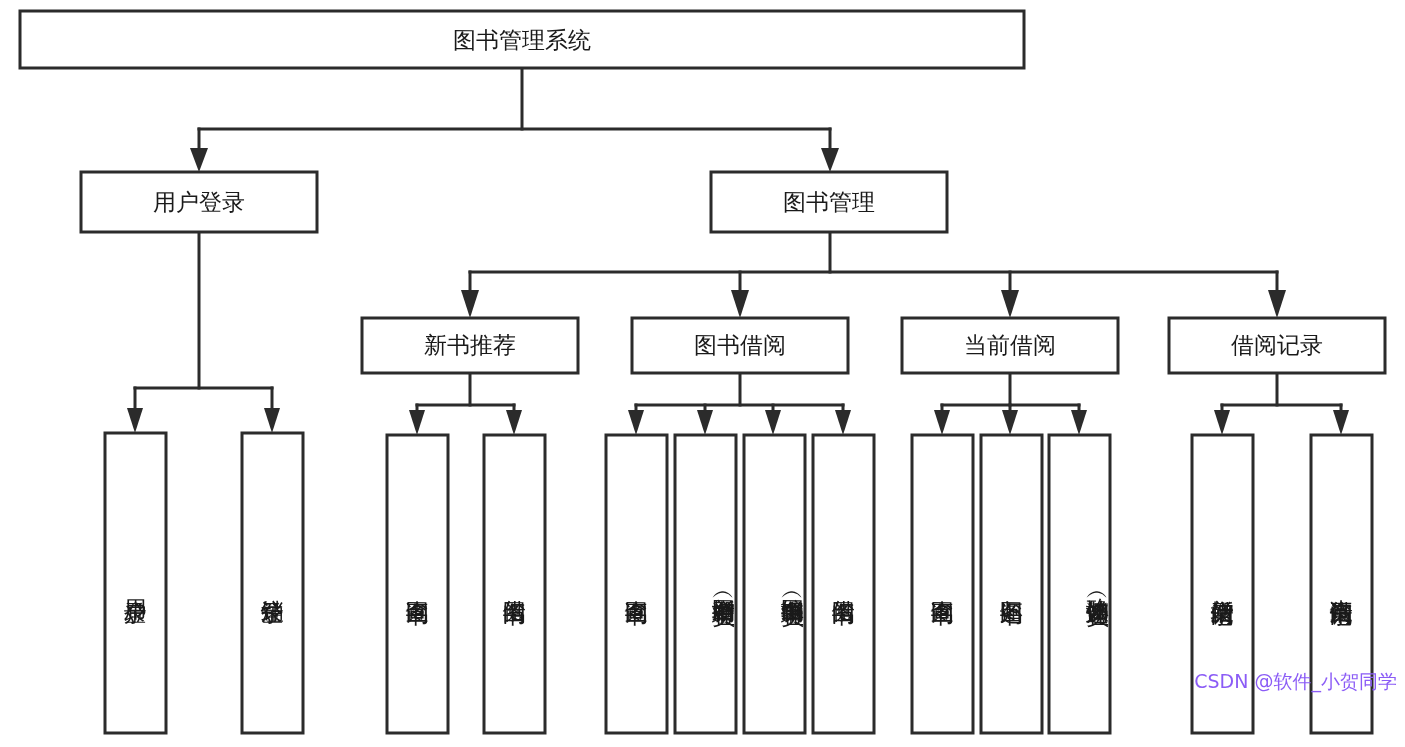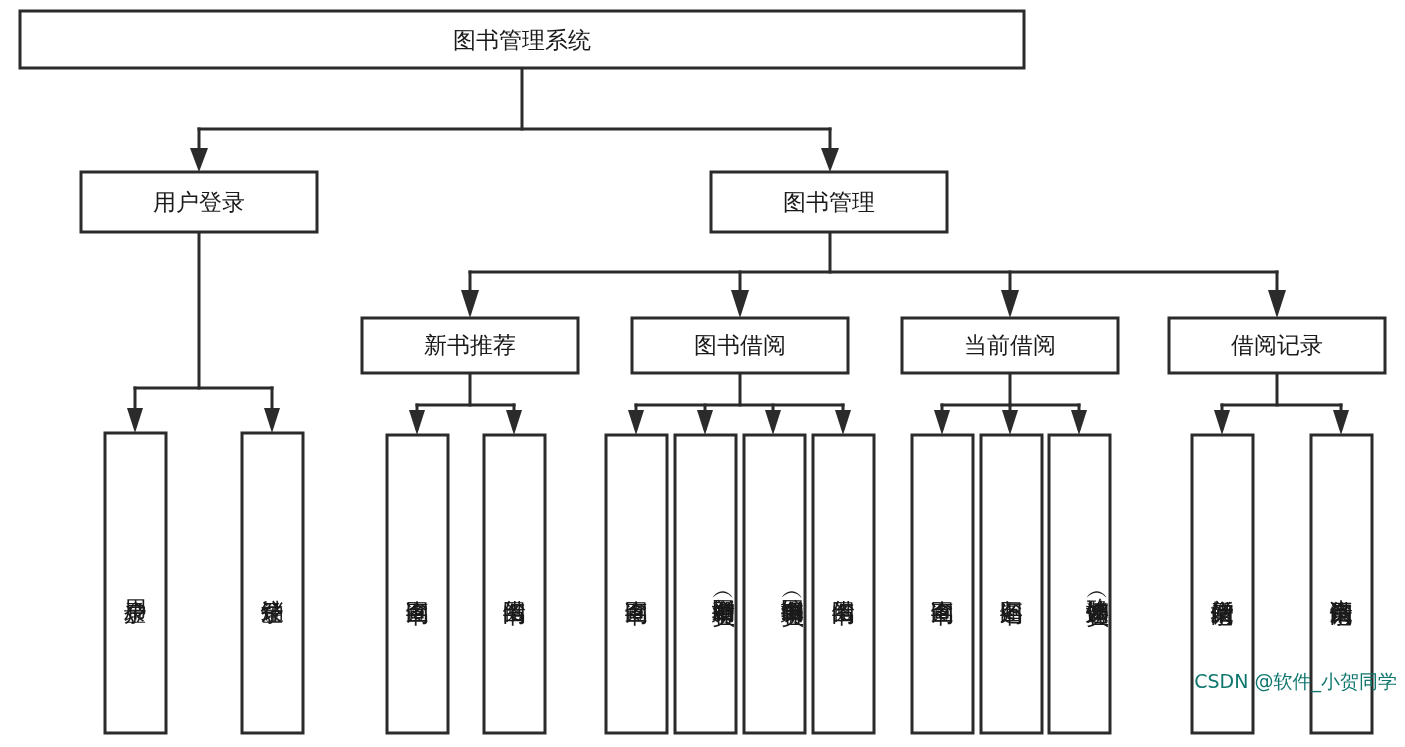--- a/index.html
+++ b/index.html
@@ -60,21 +60,21 @@
     color: #1a1a1a;
     letter-spacing: 1px;
     white-space: nowrap;
     pointer-events: none;
   }
   .watermark {
     position: absolute;
     right: 8px;
     bottom: 4px;
     font-size: 19px;
-    color: #0f766e;
+    color: #8b5cf6;
     font-family: "DejaVu Sans", "Liberation Sans", sans-serif;
     white-space: nowrap;
   }
 </style>
 </head>
 <body>
 
 <div id="diagram-root">
 
   <svg class="flow" viewBox="0 0 1405 747" xmlns="http://www.w3.org/2000/svg">

